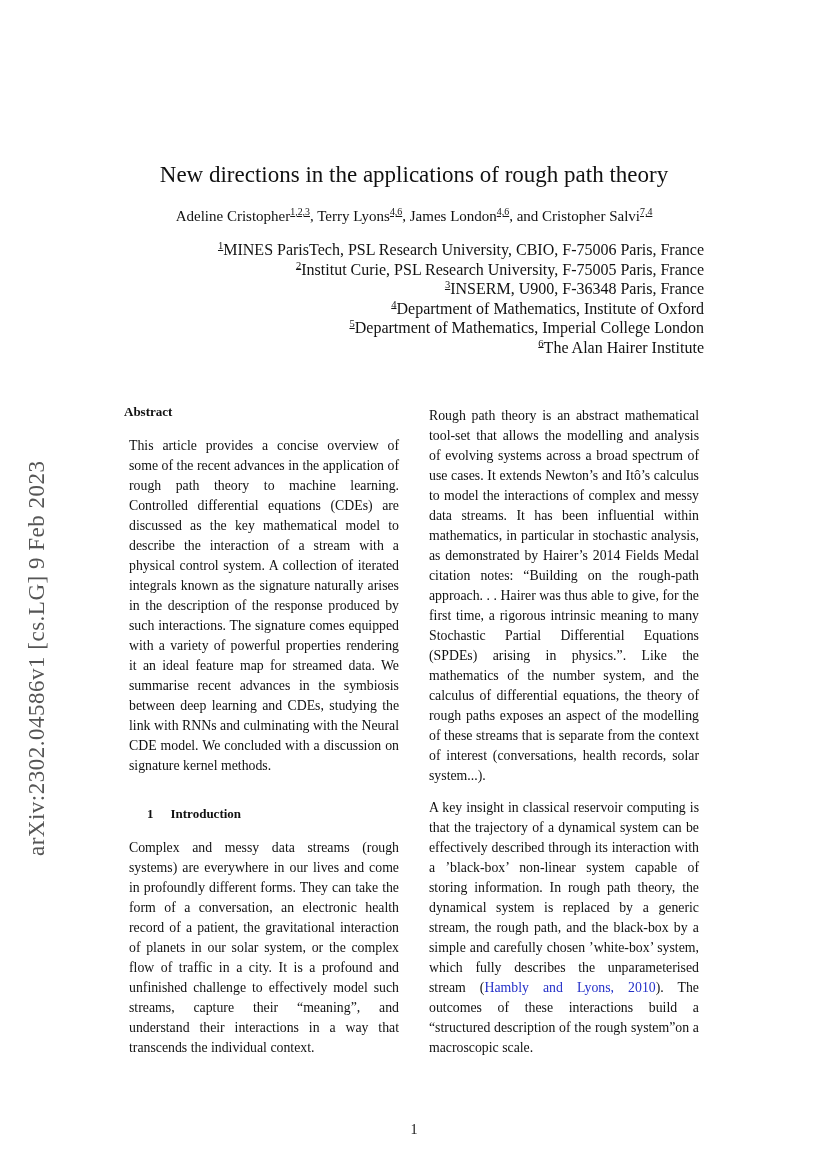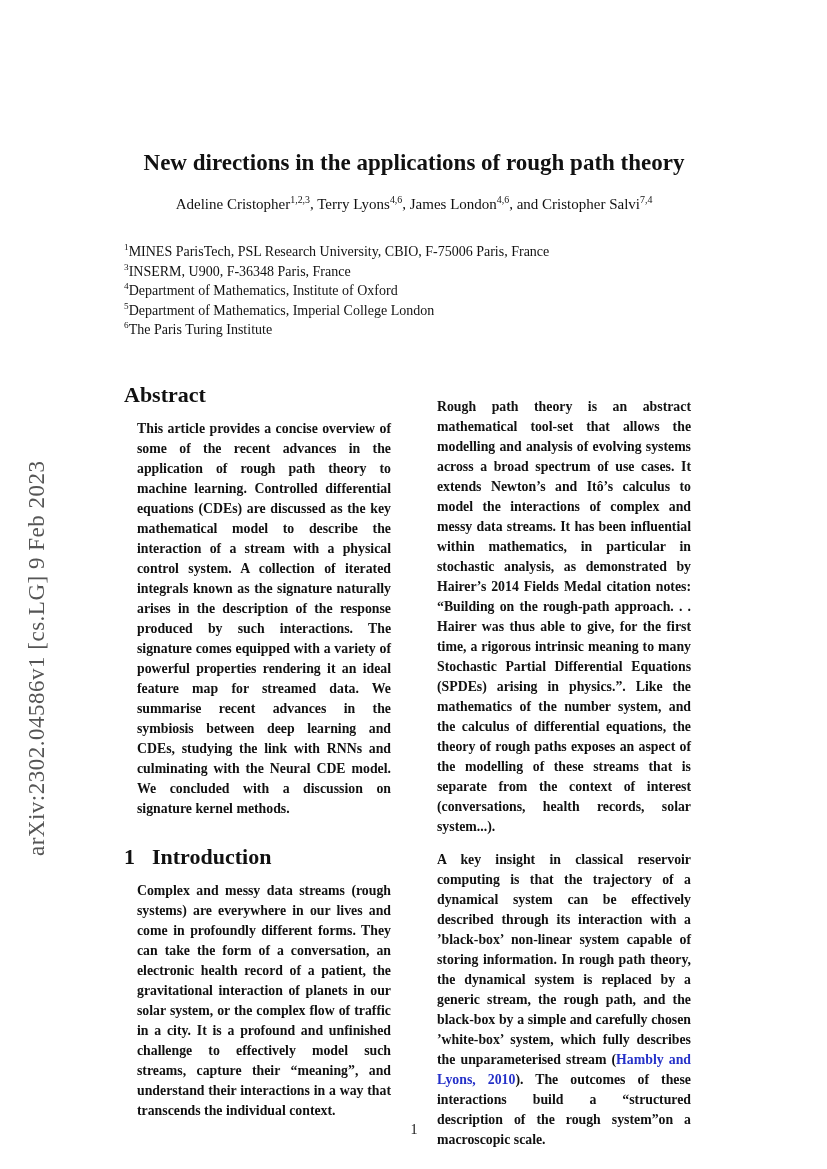--- a/index.html
+++ b/index.html
@@ -26,67 +26,67 @@
   }
 
   .content {
     position: absolute;
     left: 124px; top: 148px;
     width: 580px;
   }
 
   .title {
     font-size: 23px;
-    font-weight: bold;
+    font-weight: normal;
     text-align: center;
-    margin: 0;
+    margin: 12px;
     line-height: 30px;
   }
 
   .authors {
     margin-top: 16px;
     text-align: center;
     font-size: 15px;
     line-height: 20px;
   }
   .authors sup, .affil sup {
     font-size: 66%;
     vertical-align: super;
     line-height: 0;
+    text-decoration: underline;
   }
 
   .affiliations {
-    margin-top: 28px;
-    text-align: left;
-    font-size: 14px;
+    margin-top: 14px;
+    text-align: right;
+    font-size: 16px;
     line-height: 19.5px;
   }
 
   .columns {
     margin-top: 44px;
     display: flex;
     gap: 20px;
   }
   .col { width: 280px; }
 
   .heading {
-    font-size: 22px;
+    font-size: 13px;
     font-weight: bold;
     margin: 0 0 13px 0;
     line-height: 22px;
   }
-  .heading.section { margin-top: 27px; }
+  .heading.section { margin-top: 27px; margin-left: 23px; }
   .sec-num { display: inline-block; margin-right: 17px; }
 
   .body-text {
     font-size: 13.8px;
     line-height: 20px;
     text-align: justify;
-    margin: 13px;
-    font-weight: bold;
+    margin: 5px;
   }
   .para-gap { margin-top: 12px; }
 
   .cite-link {
     color: var(--link-color, #2430c8);
     cursor: pointer;
   }
 
   .page-number {
     position: absolute;
@@ -104,24 +104,25 @@
   <div class="arxiv-banner">arXiv:2302.04586v1 [cs.LG] 9 Feb 2023</div>
 
   <div class="content">
 
     <h1 class="title">New directions in the applications of rough path theory</h1>
 
     <div class="authors"><span class="author"><span>Adeline Cristopher</span><sup>1,2,3</sup><span>, </span></span><span class="author"><span>Terry Lyons</span><sup>4,6</sup><span>, </span></span><span class="author"><span>James London</span><sup>4,6</sup><span>, and </span></span><span class="author"><span>Cristopher Salvi</span><sup>7,4</sup><span></span></span></div>
 
     <div class="affiliations">
       <div class="affil"><sup>1</sup><span>MINES ParisTech, PSL Research University, CBIO, F-75006 Paris, France</span></div>
+      <div class="affil"><sup>2</sup><span>Institut Curie, PSL Research University, F-75005 Paris, France</span></div>
       <div class="affil"><sup>3</sup><span>INSERM, U900, F-36348 Paris, France</span></div>
       <div class="affil"><sup>4</sup><span>Department of Mathematics, Institute of Oxford</span></div>
       <div class="affil"><sup>5</sup><span>Department of Mathematics, Imperial College London</span></div>
-      <div class="affil"><sup>6</sup><span>The Paris Turing Institute</span></div>
+      <div class="affil"><sup>6</sup><span>The Alan Hairer Institute</span></div>
     </div>
 
     <div class="columns">
 
       <div class="col">
         <h2 class="heading">Abstract</h2>
         <p class="body-text">This article provides a concise overview of some of the recent advances in the application of rough path theory to machine learning. Controlled differential equations (CDEs) are discussed as the key mathematical model to describe the interaction of a stream with a physical control system. A collection of iterated integrals known as the signature naturally arises in the description of the response produced by such interactions. The signature comes equipped with a variety of powerful properties rendering it an ideal feature map for streamed data. We summarise recent advances in the symbiosis between deep learning and CDEs, studying the link with RNNs and culminating with the Neural CDE model. We concluded with a discussion on signature kernel methods.</p>
         <h2 class="heading section"><span class="sec-num">1</span><span>Introduction</span></h2>
         <p class="body-text">Complex and messy data streams (rough systems) are everywhere in our lives and come in profoundly different forms. They can take the form of a conversation, an electronic health record of a patient, the gravitational interaction of planets in our solar system, or the complex flow of traffic in a city. It is a profound and unfinished challenge to effectively model such streams, capture their “meaning”, and understand their interactions in a way that transcends the individual context.</p>
       </div>

